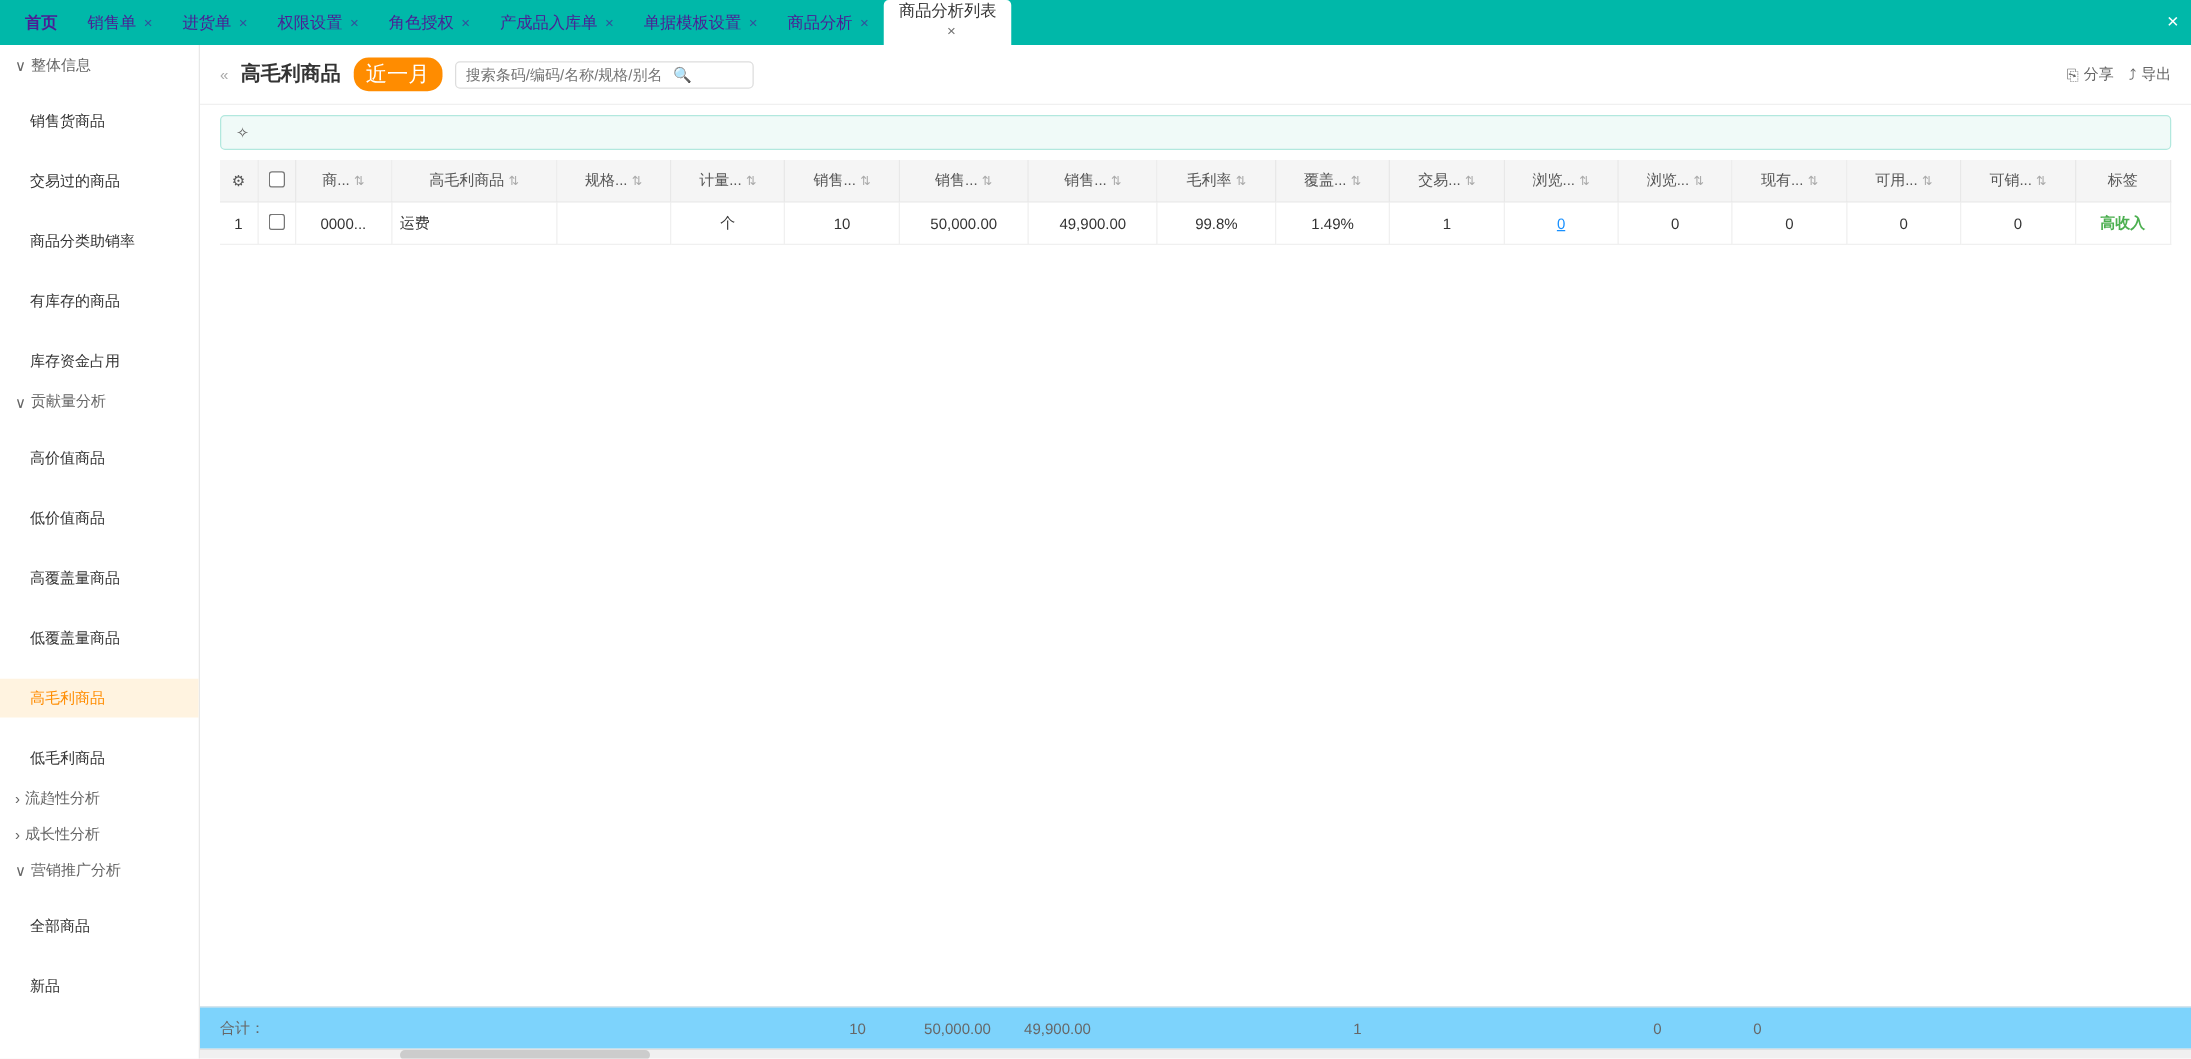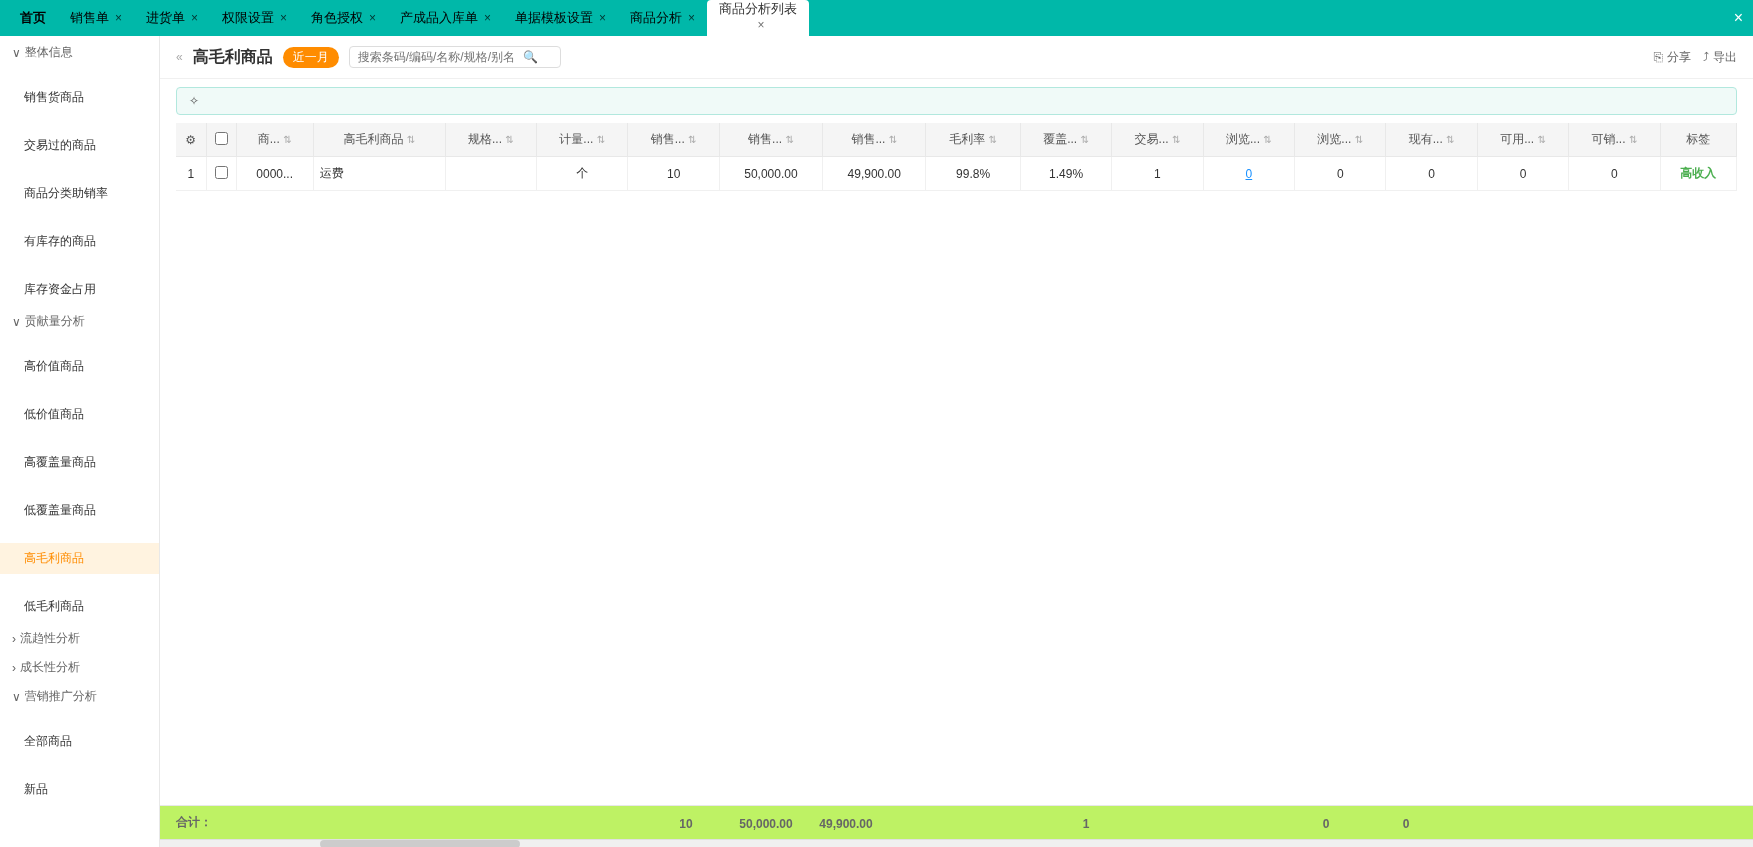--- a/index.html
+++ b/index.html
@@ -15,21 +15,21 @@
       position: relative;
     }
     .top-nav .close-btn {
       position: absolute;
       right: 10px;
       color: white;
       font-size: 16px;
       cursor: pointer;
     }
     .nav-tab {
-      color: #000000;
+      color: #4c1d95;
       padding: 0 12px;
       height: 36px;
       display: flex;
       align-items: center;
       font-size: 13px;
       cursor: pointer;
       white-space: nowrap;
       position: relative;
     }
     .nav-tab.active {
@@ -103,31 +103,31 @@
       font-size: 16px;
       font-weight: bold;
       color: #333;
     }
     .filter-btn {
       background: #ff8c00;
       color: white;
       border: none;
       border-radius: 12px;
       padding: 2px 10px;
-      font-size: 12px;
+      font-size: 17px;
       cursor: pointer;
     }
     .search-box {
       display: flex;
       align-items: center;
       border: 1px solid #ddd;
       border-radius: 4px;
       padding: 3px 8px;
       gap: 6px;
-      width: 212px;
+      width: 239px;
     }
     .search-box input {
       border: none;
       outline: none;
       font-size: 12px;
       width: 160px;
       color: #999;
     }
     .header-actions {
       position: absolute;
@@ -199,28 +199,27 @@
       font-weight: bold;
     }
     td.link-cell {
       color: #1890ff;
       text-decoration: underline;
       cursor: pointer;
     }
 
     
     .table-footer {
-      background: #bef264;
+      background: #7dd3fc;
       border-top: 1px solid #e8e8e8;
       padding: 8px 16px;
       display: flex;
-      align-items: flex-end;
+      align-items: center;
       font-size: 12px;
       color: #666;
-      font-weight: bold;
     }
     .footer-values {
       display: flex;
       gap: 0;
       flex: 1;
     }
     .footer-cell {
       min-width: 80px;
       text-align: center;
       padding: 0 6px;

